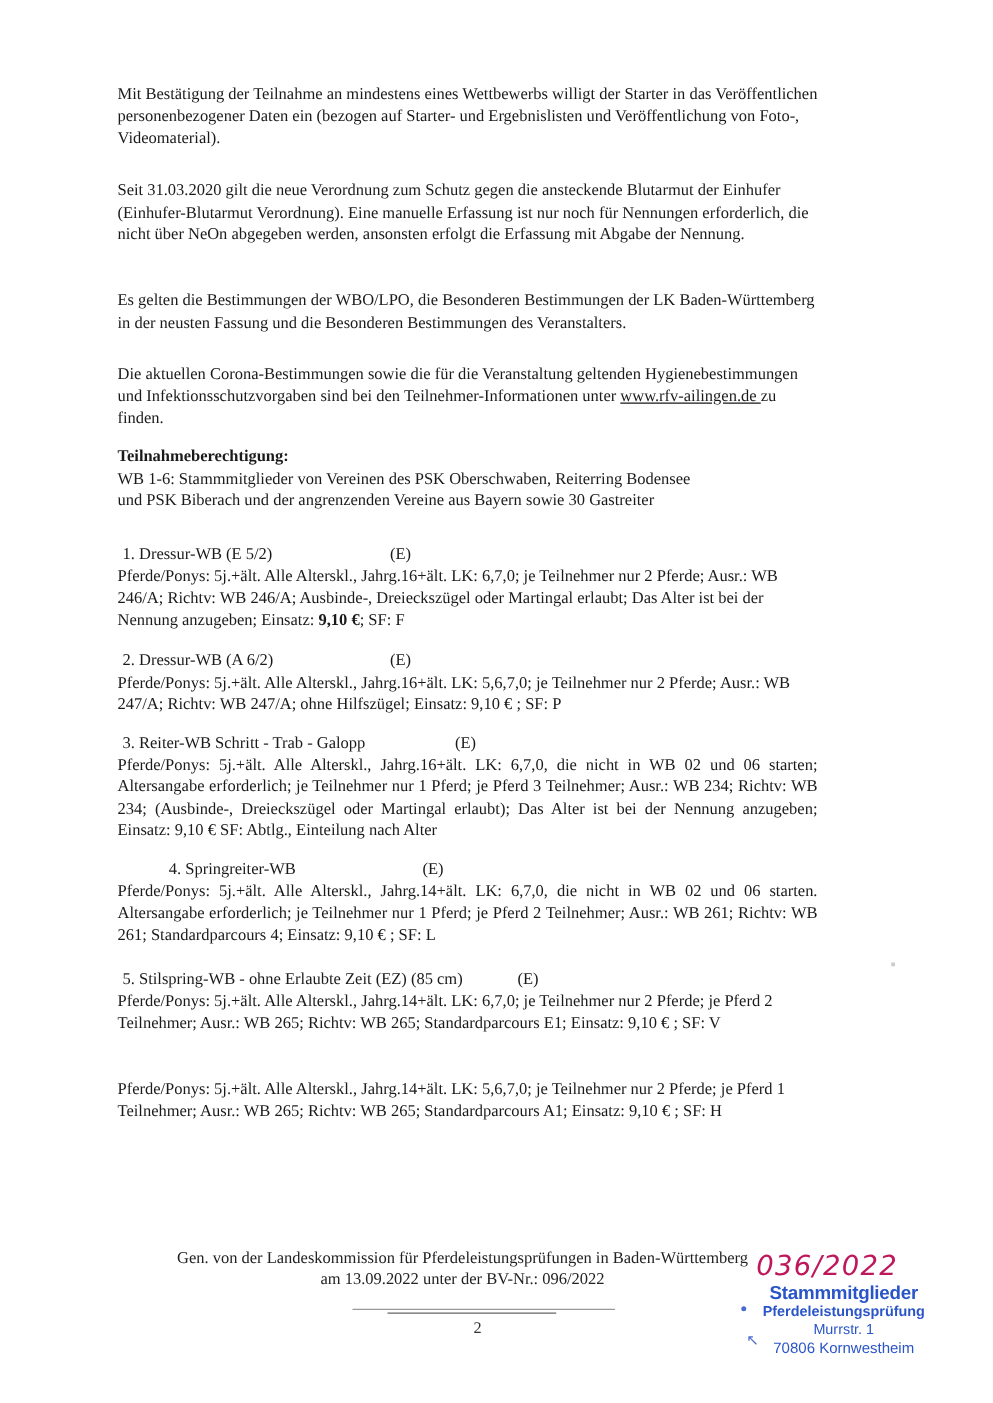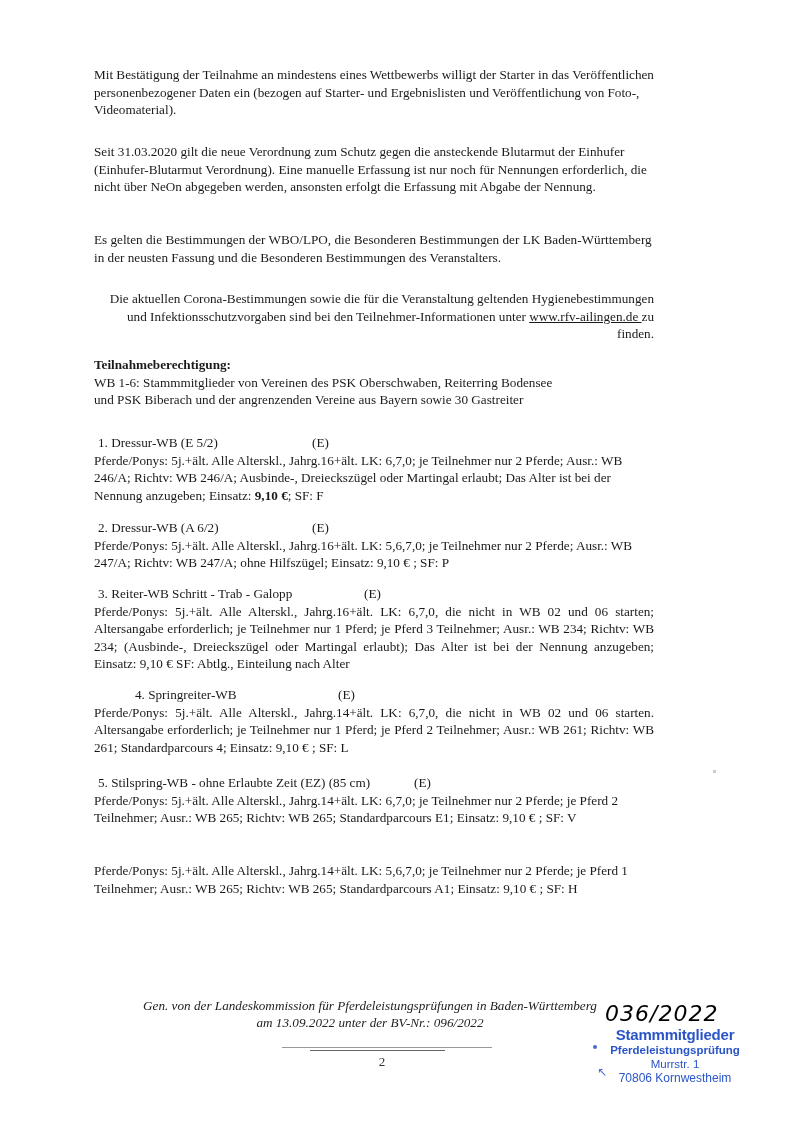--- a/index.html
+++ b/index.html
@@ -27,21 +27,20 @@
     }
     .wb-title .wb-class { display: inline-block; }
     .justify { text-align: justify; }
     .link { text-decoration: underline; color: #1a1a1a; }
     .footer {
       position: absolute;
       left: 100px;
       width: 540px;
       top: 997px;
       text-align: center;
-      font-style: italic;
       font-size: 13.2px;
       line-height: 17px;
       color: #222;
     }
     .rule {
       position: absolute;
       left: 282px;
       width: 210px;
       top: 1047px;
       height: 1px;
@@ -70,21 +69,21 @@
       top: 1002px;
       width: 160px;
       color: #2a55c8;
       font-family: "Liberation Sans", "DejaVu Sans", sans-serif;
       text-align: center;
     }
     .stamp .hand {
       font-family: "DejaVu Sans", sans-serif;
       font-size: 22px;
       letter-spacing: 1px;
-      color: #000000;
+      color: #be185d;
       line-height: 24px;
       font-style: italic;
       margin-left: 10px;
       text-align: left;
     }
     .stamp .l1 { font-size: 15px; font-weight: bold; line-height: 17px; letter-spacing: -0.2px; }
     .stamp .l2 { font-size: 11.5px; font-weight: bold; line-height: 14px; }
     .stamp .l3 { font-size: 11.5px; line-height: 14px; }
     .stamp .l4 { font-size: 12px; line-height: 14px; }
     .mark1 {
@@ -107,21 +106,21 @@
 </div>
 
 <div class="para" style="top:143px;">
   <p>Seit 31.03.2020 gilt die neue Verordnung zum Schutz gegen die ansteckende Blutarmut der Einhufer (Einhufer-Blutarmut Verordnung). Eine manuelle Erfassung ist nur noch für Nennungen erforderlich, die nicht über NeOn abgegeben werden, ansonsten erfolgt die Erfassung mit Abgabe der Nennung.</p>
 </div>
 
 <div class="para" style="top:218px;margin-top:13px;">
   <p>Es gelten die Bestimmungen der WBO/LPO, die Besonderen Bestimmungen der LK Baden-Württemberg in der neusten Fassung und die Besonderen Bestimmungen des Veranstalters.</p>
 </div>
 
-<div class="para" style="top:290px;text-align:right;">
+<div class="para" style="top:290px;">
   <p><span>Die aktuellen Corona-Bestimmungen sowie die für die Veranstaltung geltenden Hygienebestimmungen und Infektionsschutzvorgaben sind bei den Teilnehmer-Informationen unter </span><a class="link">www.rfv-ailingen.de </a><span>zu finden.</span></p>
 </div>
 
 <div class="para" style="top:356px;">
   <p class="heading">Teilnahmeberechtigung:</p>
   <p style="width:470px;">WB 1-6: Stammmitglieder von Vereinen des PSK Oberschwaben, Reiterring Bodensee und PSK Biberach und der angrenzenden Vereine aus Bayern sowie 30 Gastreiter</p>
 </div>
 
 <div class="para" style="top:434px;">
   <p class="wb-title"><span style="display:inline-block;width:214px;">1. Dressur-WB (E 5/2)</span><span class="wb-class">(E)</span></p>

